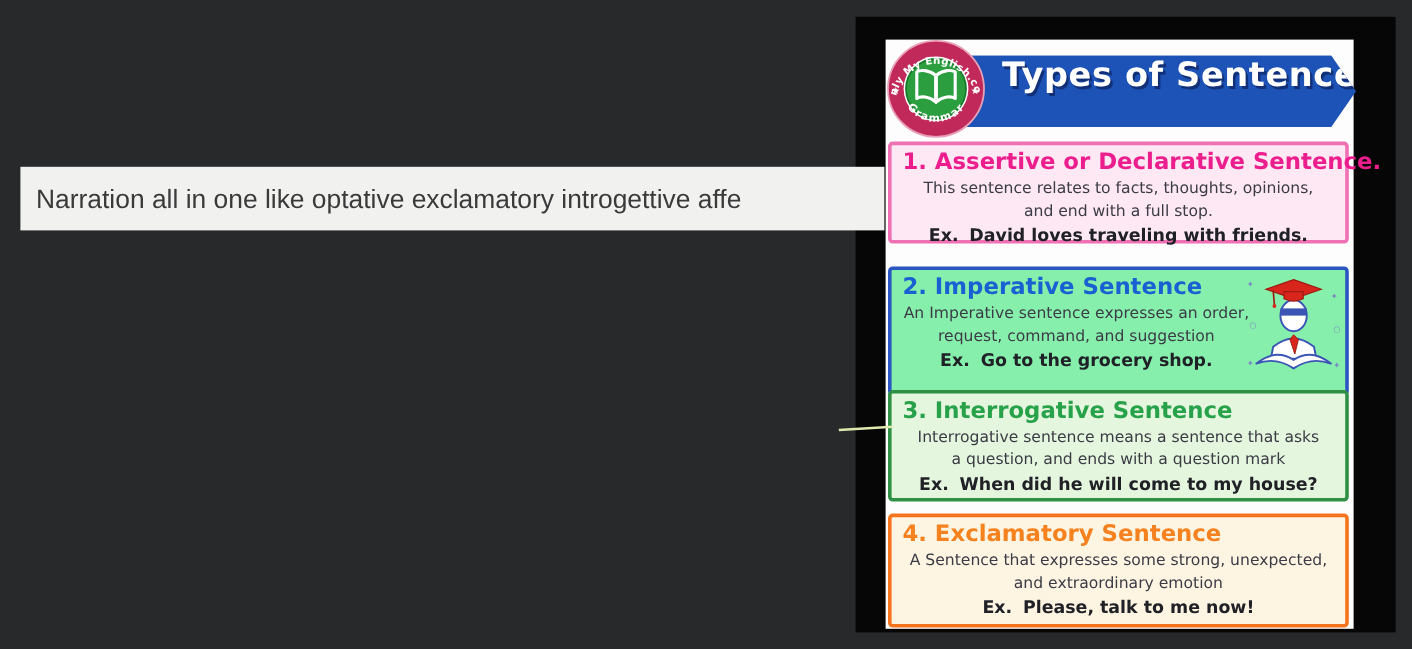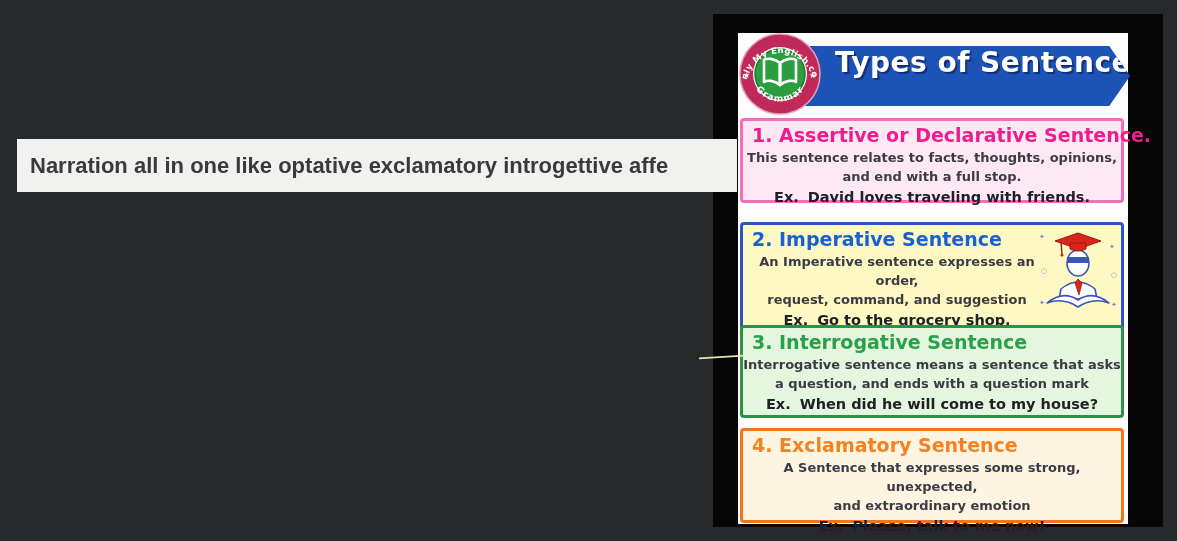--- a/index.html
+++ b/index.html
@@ -13,21 +13,20 @@
   
   .caption-bar{
     position:absolute;left:17px;top:139px;width:720px;height:53px;
     background:#f1f1f0;
     display:flex;align-items:center;
     padding-left:13px;box-sizing:border-box;
     overflow:hidden;white-space:nowrap;
     font-family:"Liberation Sans", sans-serif;
     font-size:22px;color:#3a3a3a;
     z-index:2;
-    font-weight:bold;
   }
   
   .panel{
     position:absolute;left:713px;top:14px;width:450px;height:513px;
     background:#060606;z-index:1;
   }
   .card{
     position:absolute;left:25px;top:19px;width:390px;height:491px;
     background:#fdfdfd;
   }
@@ -44,33 +43,33 @@
     text-shadow:2px 2px 0 rgba(10,20,70,.55);
     letter-spacing:.5px;white-space:nowrap;
   }
   .logo{position:absolute;left:1px;top:0px;width:82px;height:82px;}
   
   .section{
     position:absolute;left:2px;width:384px;box-sizing:border-box;
     border:3px solid;border-radius:4px;
   }
   .sec1{top:85px;height:85px;background:#fde8f3;border-color:#f070b4;}
-  .sec2{top:189px;height:108px;background:#fef9c3;border-color:#2b55c0;}
+  .sec2{top:189px;height:108px;background:#86efac;border-color:#2b55c0;}
   .sec3{top:292px;height:93px;background:#e4f6dd;border-color:#2f8f44;}
   .sec4{top:395px;height:95px;background:#fdf5e2;border-color:#f5731c;}
   .sec1 .sec-heading{color:#ec1e8e;}
   .sec2 .sec-heading{color:#1961d2;}
   .sec3 .sec-heading{color:#27a24a;}
   .sec4 .sec-heading{color:#f5821f;}
   .sec-heading{
     font-size:19px;font-weight:bold;
     padding:3px 0 2px 9px;white-space:nowrap;
   }
   .sec-line{
-    font-size:13px;font-weight:bold;color:#3b3b46;
+    font-size:13px;font-weight:normal;color:#3b3b46;
     text-align:center;line-height:19px;
   }
   .sec-example{
     font-size:14.5px;font-weight:bold;color:#202027;
     text-align:center;margin-top:3px;
   }
   .ex-label{margin-right:9px;}
   .sec2 .sec-line,.sec2 .sec-example{padding-right:70px;}
   .student{position:absolute;right:2px;top:2px;width:82px;height:85px;}
   

